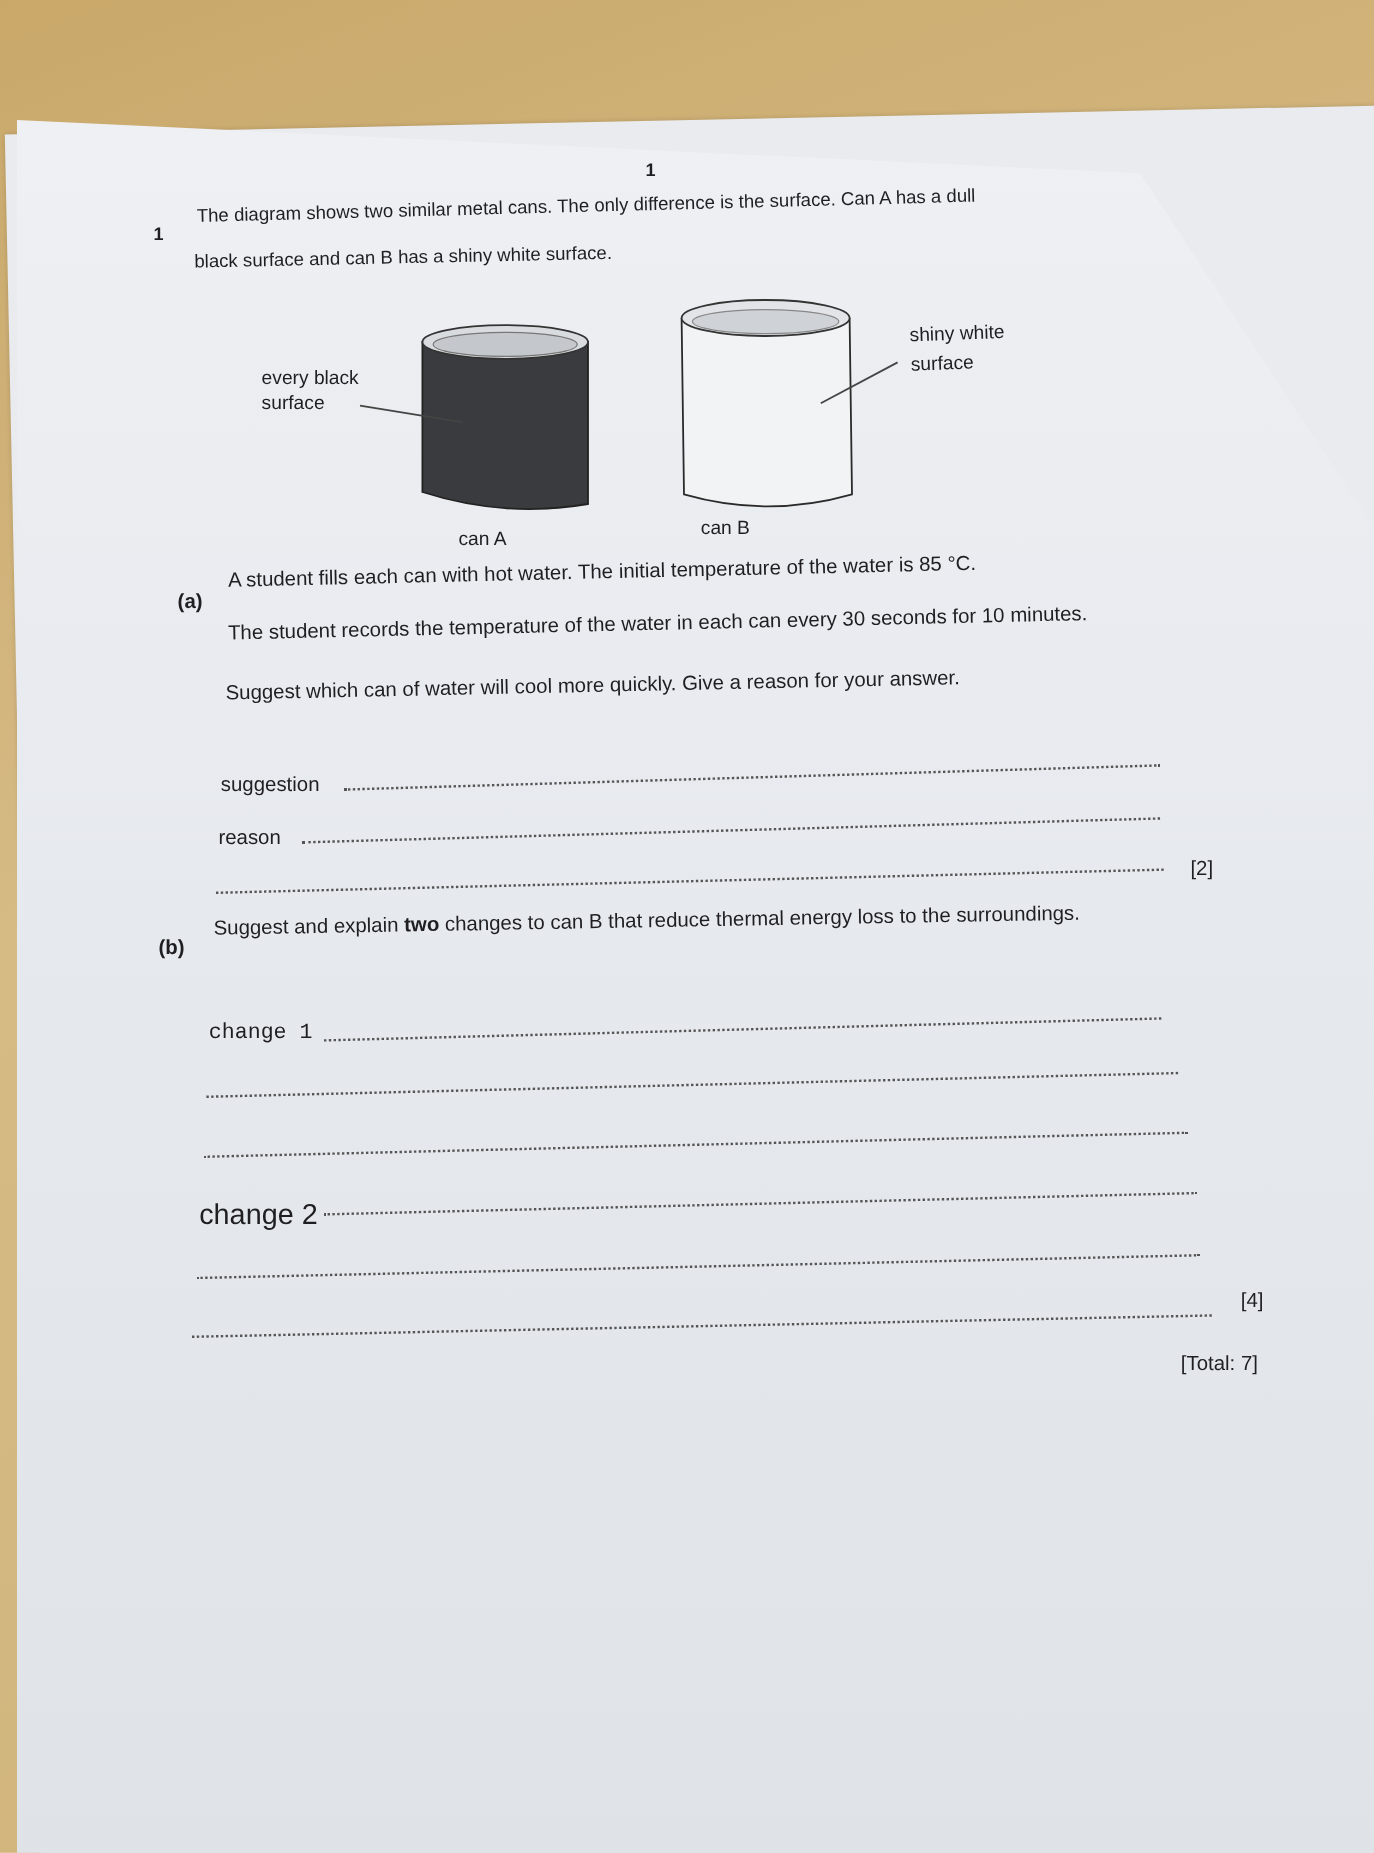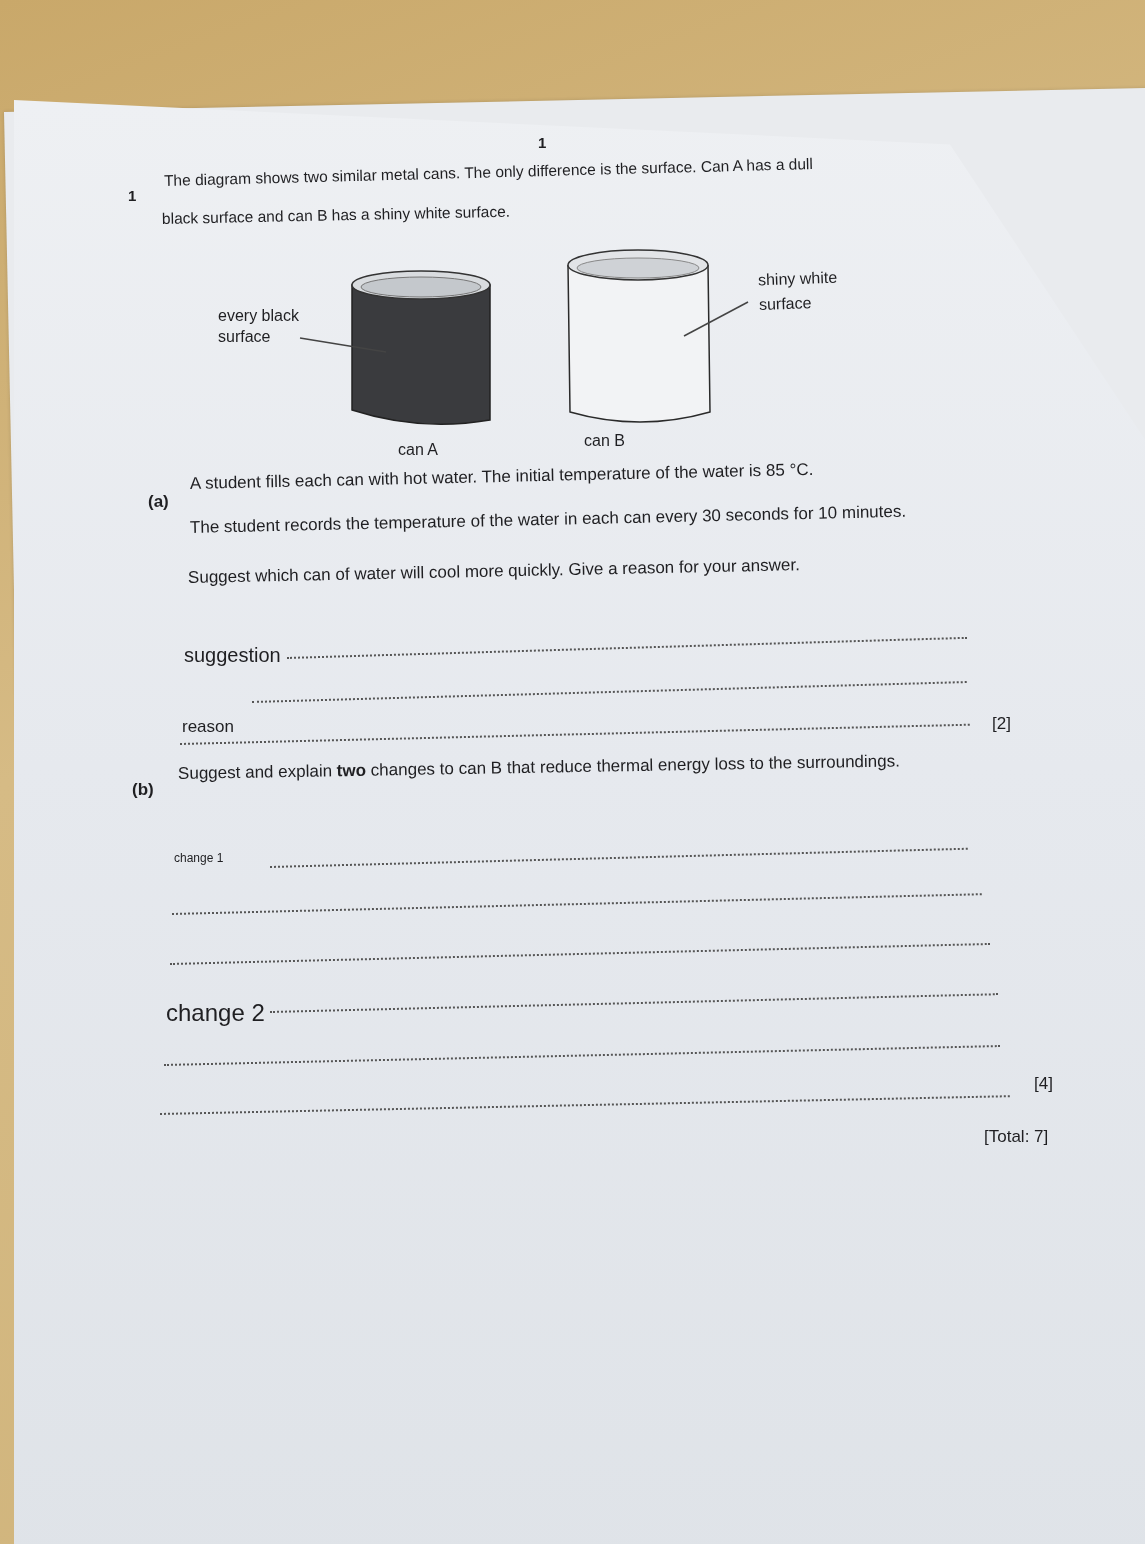--- a/index.html
+++ b/index.html
@@ -55,41 +55,41 @@
       <ellipse cx="638" cy="268" rx="61" ry="10" fill="#cfd2d6" stroke="#888" stroke-width="1"></ellipse>
     </g>
     <line class="leader" x1="300" y1="338" x2="386" y2="352"></line>
     <line class="leader" x1="748" y1="302" x2="684" y2="336"></line>
   </svg>
 
   <div class="t label" style="left:218px;top:307px;">every black</div>
   <div class="t label" style="left:218px;top:328px;">surface</div>
   <div class="t label" style="left:758px;top:270px;transform:rotate(-2deg);">shiny white</div>
   <div class="t label" style="left:759px;top:295px;transform:rotate(-2deg);">surface</div>
-  <div class="t label" style="left:398px;top:441px;">can A</div>
+  <div class="t label" style="left:382px;top:441px;">can A</div>
   <div class="t label" style="left:584px;top:432px;">can B</div>
 
   <div class="t q-text" style="left:148px;top:492px;font-weight:bold;">(a)</div>
   <div class="t q-text" style="left:190px;top:474px;transform:rotate(-1.3deg);">A student fills each can with hot water. The initial temperature of the water is 85 °C.</div>
   <div class="t q-text" style="left:190px;top:518px;transform:rotate(-1.3deg);">The student records the temperature of the water in each can every 30 seconds for 10 minutes.</div>
   <div class="t q-text" style="left:188px;top:568px;transform:rotate(-1.2deg);">Suggest which can of water will cool more quickly. Give a reason for your answer.</div>
 
-  <div class="t label" style="left:184px;top:644px;font-size:20px;">suggestion</div>
+  <div class="t label" style="left:184px;top:644px;font-size:17px;">suggestion</div>
   <div class="dots" style="left:287px;top:657px;width:680px;transform:rotate(-1.7deg);"></div>
-  <div class="t label" style="left:182px;top:688px;font-size:17px;margin-top:29px;">reason</div>
+  <div class="t label" style="left:182px;top:688px;font-size:17px;">reason</div>
   <div class="dots" style="left:252px;top:701px;width:715px;transform:rotate(-1.6deg);"></div>
   <div class="dots" style="left:180px;top:743px;width:790px;transform:rotate(-1.4deg);"></div>
   <div class="t mark" style="left:992px;top:714px;">[2]</div>
 
   <div class="t q-text" style="left:132px;top:780px;font-weight:bold;">(b)</div>
   <div class="t q-text" style="left:178px;top:764px;transform:rotate(-1deg);">
     <span>Suggest and explain </span><b>two</b><span> changes to can B that reduce thermal energy loss to the surroundings.</span>
   </div>
 
-  <div class="t label" style="left:174px;top:851px;font-size:12px;">change 1</div>
+  <div class="t label" style="left:174px;top:851px;font-size:18px;font-family:Liberation Mono, monospace;">change 1</div>
   <div class="dots" style="left:270px;top:866px;width:698px;transform:rotate(-1.5deg);"></div>
   <div class="dots" style="left:172px;top:913px;width:810px;transform:rotate(-1.4deg);"></div>
   <div class="dots" style="left:170px;top:963px;width:820px;transform:rotate(-1.4deg);"></div>
 
   <div class="t label" style="left:166px;top:999px;font-size:24px;">change 2</div>
   <div class="dots" style="left:270px;top:1011px;width:728px;transform:rotate(-1.4deg);"></div>
   <div class="dots" style="left:164px;top:1064px;width:836px;transform:rotate(-1.3deg);"></div>
   <div class="dots" style="left:160px;top:1113px;width:850px;transform:rotate(-1.2deg);"></div>
   <div class="t mark" style="left:1034px;top:1074px;">[4]</div>
 

